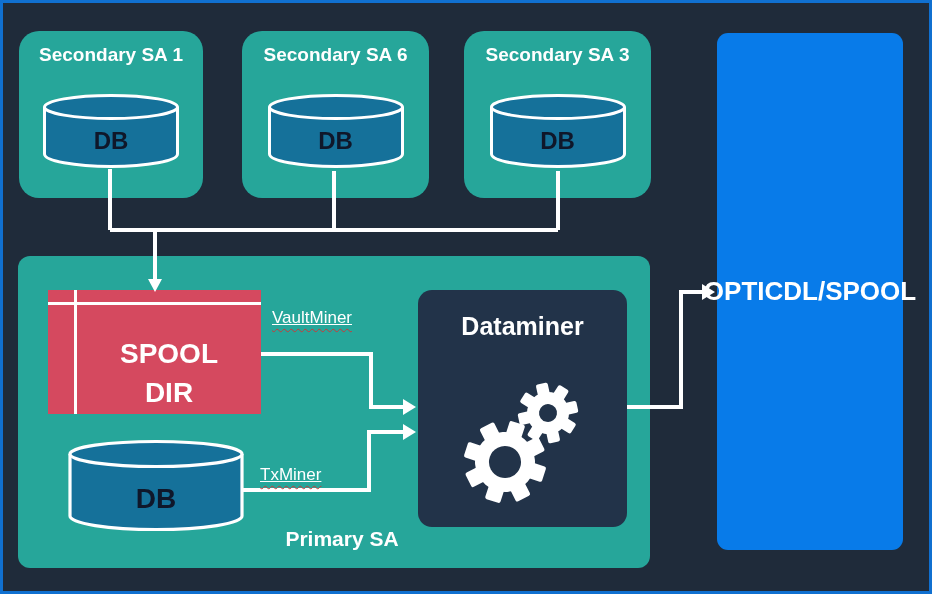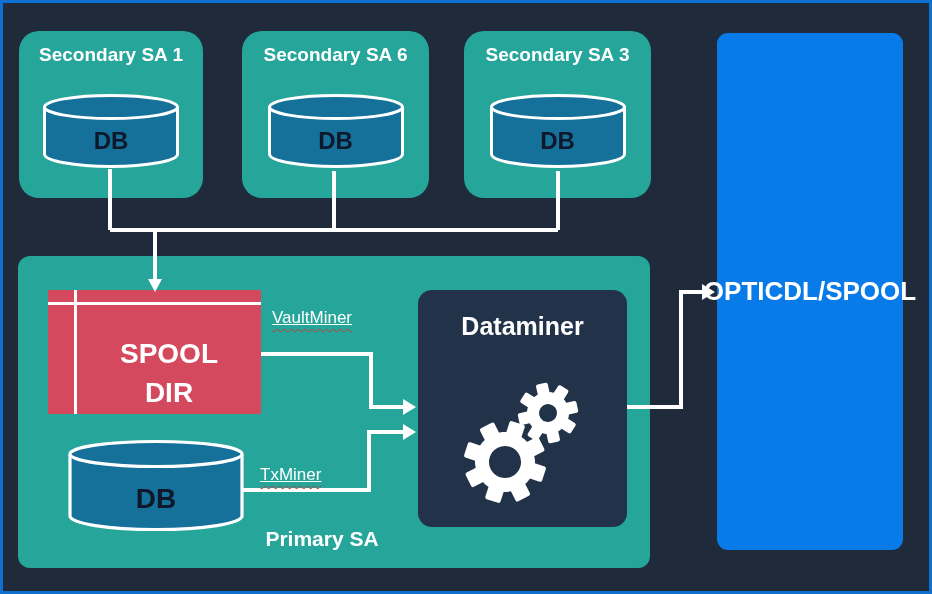--- a/index.html
+++ b/index.html
@@ -20,21 +20,21 @@
   
   .cyl { position:absolute; }
   .cyl.small { left:50%; transform:translateX(-50%); top:62px; width:139px; height:78px; }
   .cyl svg { position:absolute; inset:0; width:100%; height:100%; }
   .cyl-label { position:absolute; left:0; right:0; top:34px; text-align:center;
                color:#0f172a; font-weight:bold; font-size:24px; }
 
   
   .primary-box { position:absolute; left:15px; top:253px; width:632px; height:312px;
                  background:#26a69a; border-radius:12px; }
-  .primary-label { position:absolute; left:224px; top:271px; width:160px; text-align:center;
+  .primary-label { position:absolute; left:244px; top:271px; width:160px; text-align:center;
                    color:#fff; font-weight:bold; font-size:21px; }
 
   .spool { position:absolute; left:30px; top:34px; width:213px; height:124px; background:#d5495f; }
   .spool-hline { position:absolute; left:0; right:0; top:12px; height:3px; background:#fff; }
   .spool-vline { position:absolute; left:26px; top:0; bottom:0; width:3px; background:#fff; }
   .spool-text { position:absolute; left:29px; right:0; top:12px; bottom:0;
                 display:flex; flex-direction:column; align-items:center;
                 color:#fff; font-weight:bold; font-size:28px; line-height:39px;margin-top:32px; }
 
   .primary-db { left:49px; top:183px; width:178px; height:97px; }

